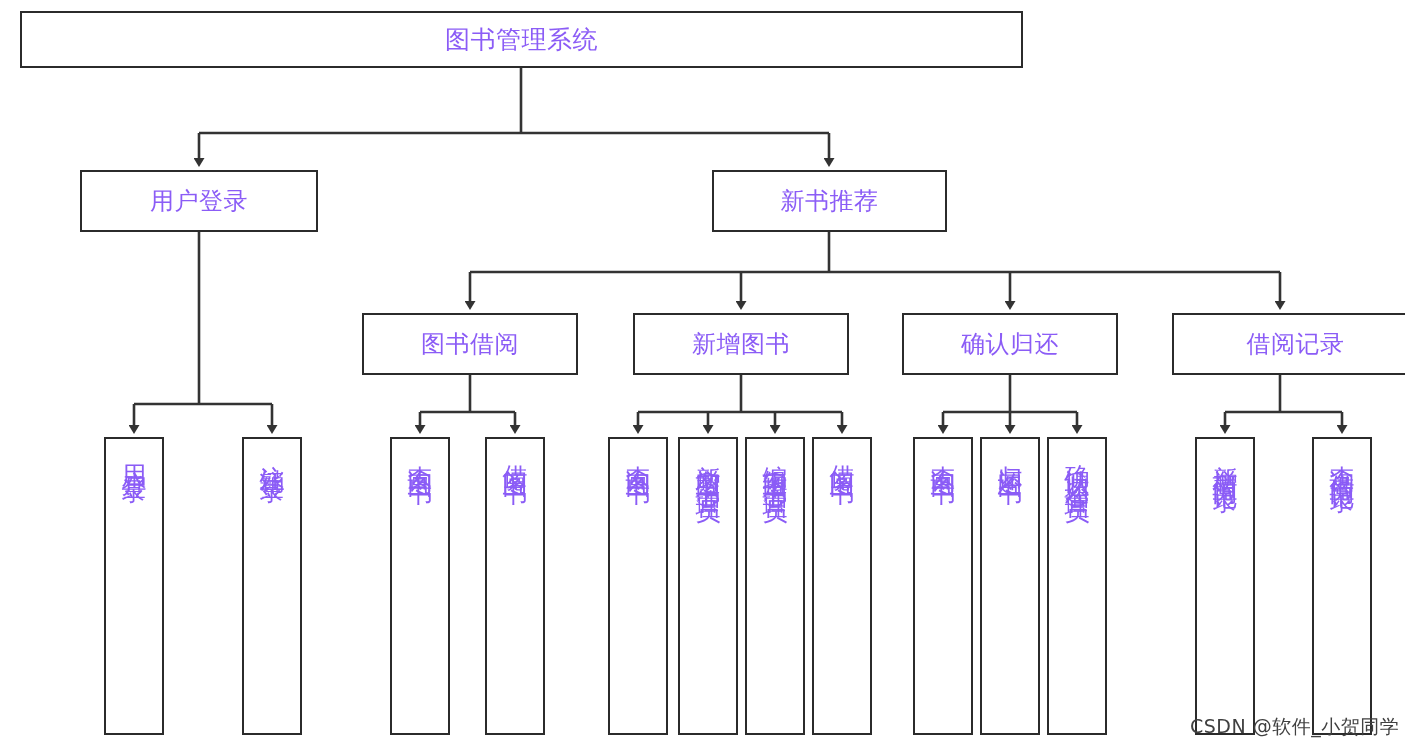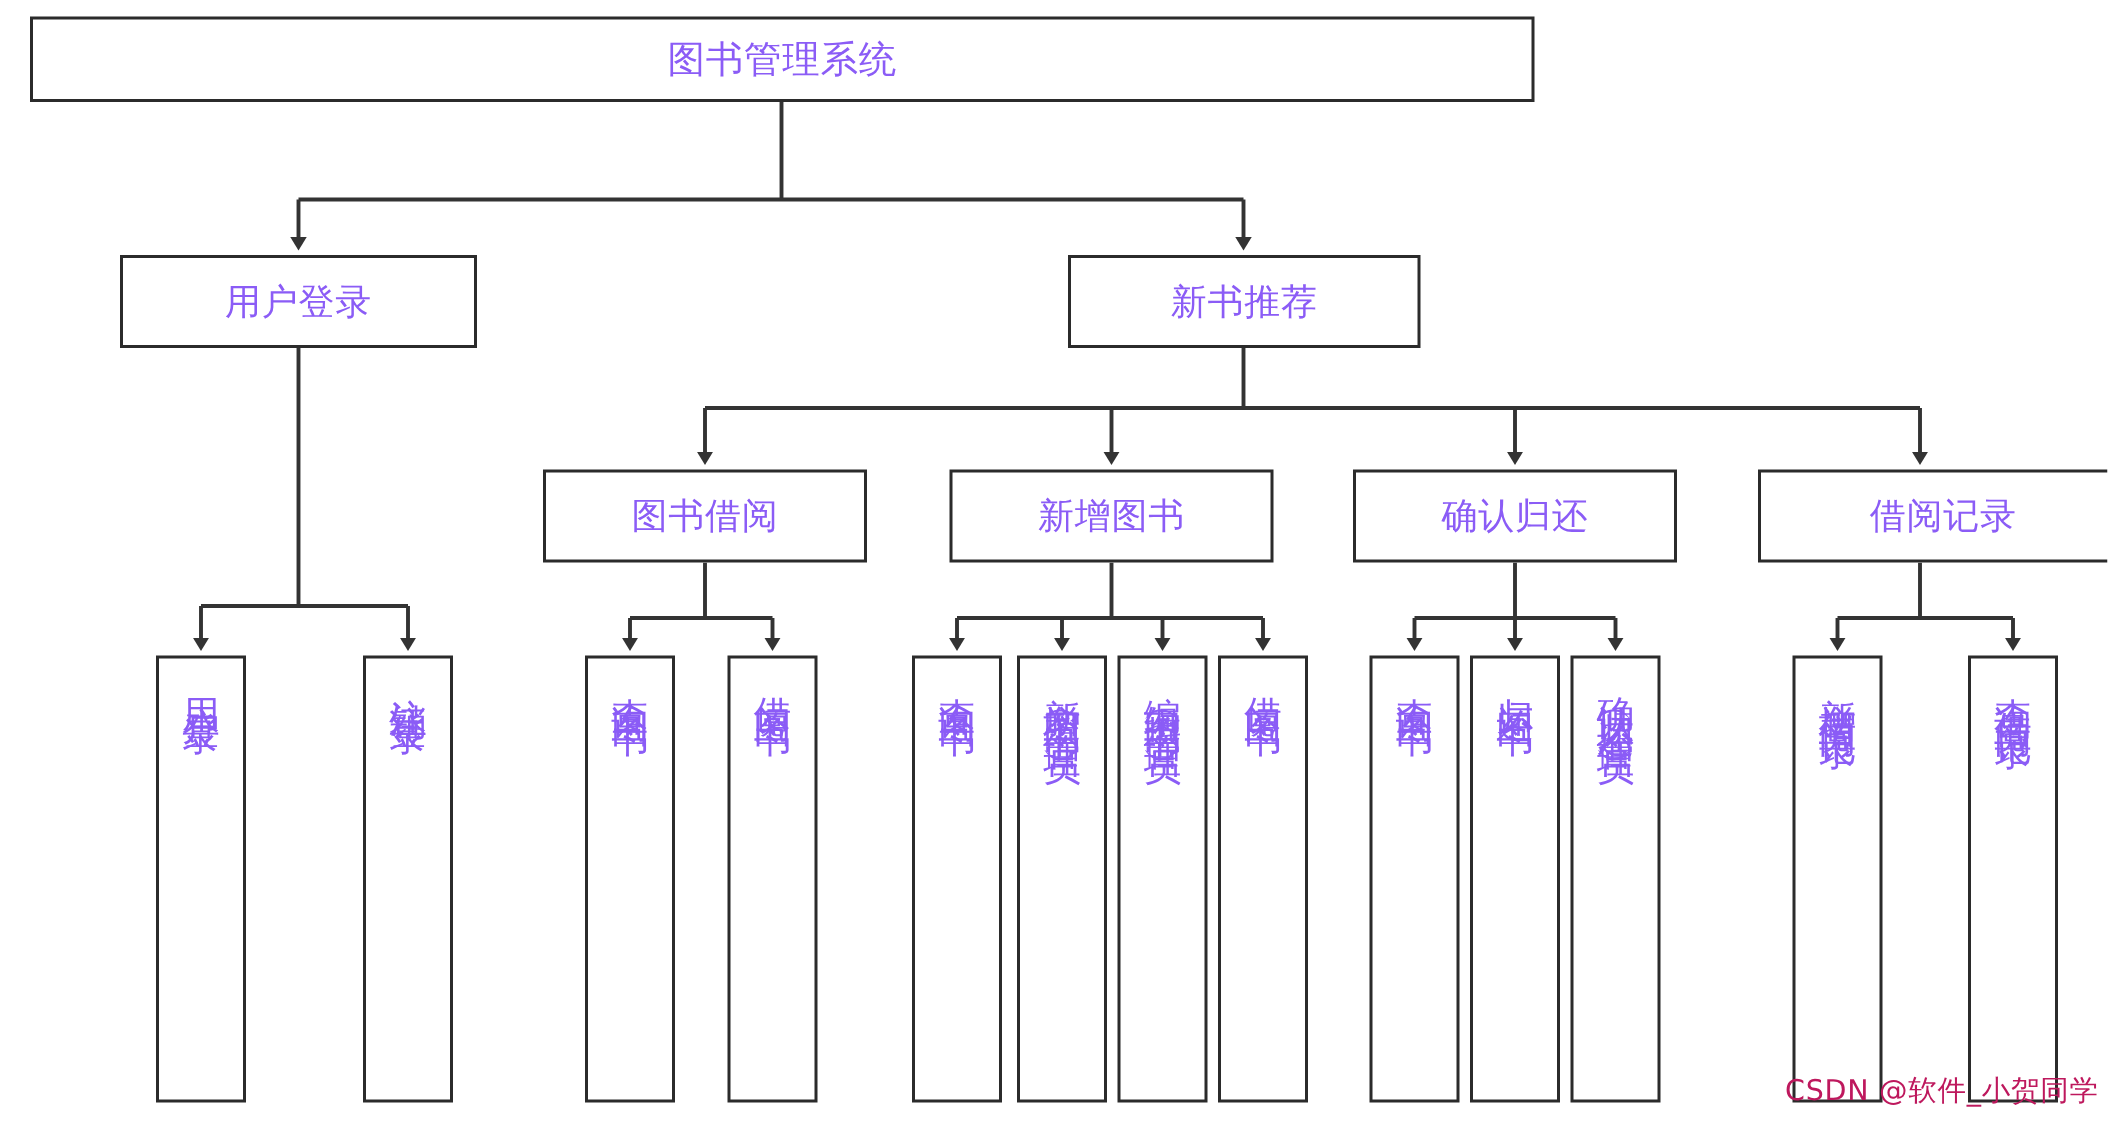--- a/index.html
+++ b/index.html
@@ -53,21 +53,21 @@
     writing-mode: vertical-rl;
     text-orientation: upright;
     font-size: 25px;
     letter-spacing: 5px;
     line-height: 1;
   }
   .node.root .node-label { font-size: 25px; }
   .watermark {
     position: absolute;
     font-size: 19px;
-    color: #be185d;
+    color: #404040;
     white-space: nowrap;
     letter-spacing: 0.5px;
   }
 </style>
 </head>
 <body>
 
 <div id="canvas">
   <svg id="edges" viewBox="0 0 1405 747">
     <defs>

